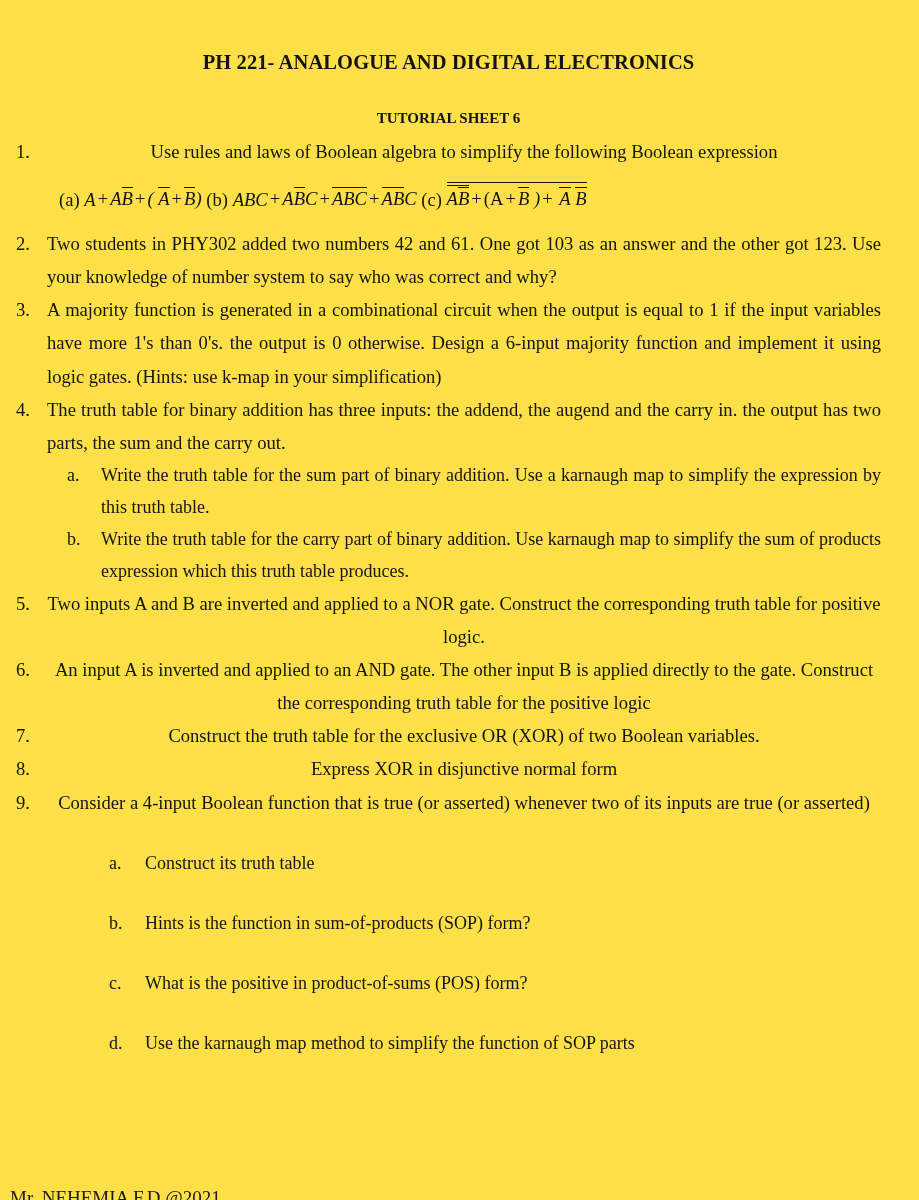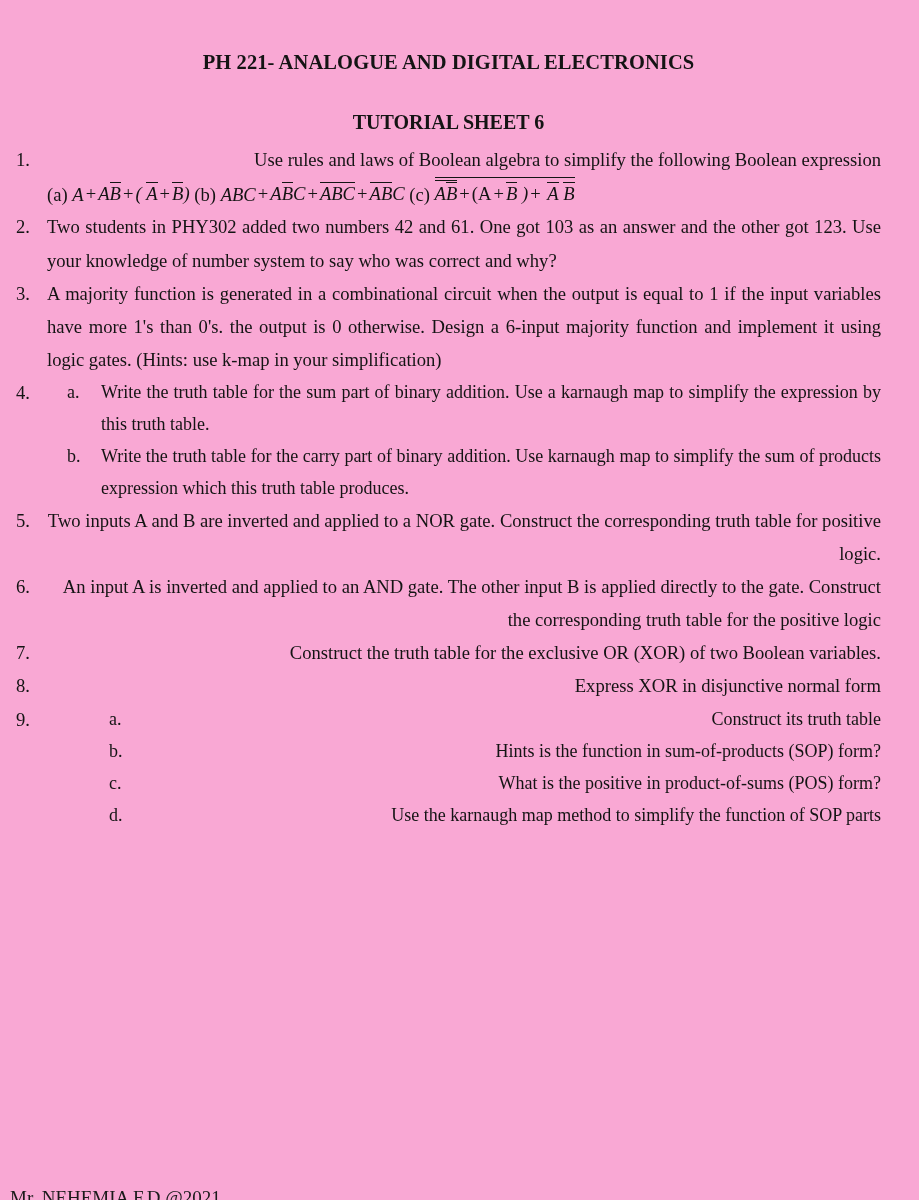--- a/index.html
+++ b/index.html
@@ -9,21 +9,21 @@
   }
   body {
     font-family: "Liberation Serif", "DejaVu Serif", serif;
     color: #141414;
     -webkit-font-smoothing: antialiased;
   }
   .page {
     position: relative;
     width: 919px;
     height: 1200px;
-    background: #f9a8d4;
+    background: #fde047;
     overflow: hidden;
     box-sizing: border-box;
   }
   .content {
     position: absolute;
     left: 0;
     top: 0;
     width: 919px;
     padding: 48px 38px 0 16px;
     box-sizing: border-box;
@@ -34,21 +34,21 @@
     text-align: center;
     font-weight: bold;
     font-size: 20.5px;
     letter-spacing: .1px;
     margin: 0 0 4px 0;
     line-height: 1.45;
   }
   .doc-subtitle {
     text-align: center;
     font-weight: bold;
-    font-size: 20px;
+    font-size: 15px;
     margin: 0 0 6px 0;
     line-height: 1.45;
     padding-top: 26px;
   }
 
   
   ol.qlist {
     list-style: none;
     margin: 0;
     padding: 0;
@@ -71,21 +71,21 @@
     text-align: left;
     font-size: 18.6px;
   }
   ol.qlist > li > p.ptext {
     margin: 0;
     text-align: justify;
     text-justify: inter-word;
     hyphens: none;
   }
   ol.qlist > li > p.ptext.nojust {
-    text-align: right;
+    text-align: center;
   }
 
   
   ol.sublist {
     list-style: none;
     margin: 0;
     padding: 0;
     counter-reset: s;
   }
   ol.sublist > li {
@@ -103,27 +103,27 @@
     width: 26px;
     text-align: left;
   }
   ol.sublist.indent-a { margin-left: 20px; }
   ol.sublist.indent-b { margin-left: 62px; }
   ol.sublist.indent-b > li { padding-left: 36px; }
   ol.sublist > li > p.ptext {
     margin: 0;
     text-align: justify;
   }
-  ol.sublist.indent-b > li > p.ptext { text-align: right; }
+  ol.sublist.indent-b > li > p.ptext { text-align: left; margin-top: 28px; }
 
   
   .expr-line {
     font-size: 18.6px;
     line-height: 1.78;
-    margin: 0;
+    margin: 12px;
     white-space: nowrap;
     padding-top: 1px;
     font-family: Liberation Serif, serif;
   }
   .it { font-style: italic; }
   .lbl { font-style: normal; }
   
   .ovl {
     display: inline-block;
     border-top: 1.4px solid #141414;
@@ -171,20 +171,21 @@
 
       <li>
         <p class="ptext">Two students in PHY302 added two numbers 42 and 61. One got 103 as an answer and the other got 123. Use your knowledge of number system to say who was correct and why?</p>
       </li>
 
       <li>
         <p class="ptext">A majority function is generated in a combinational circuit when the output is equal to 1 if the input variables have more 1's than 0's. the output is 0 otherwise. Design a 6-input majority function and implement it using logic gates. (Hints: use k-map in your simplification)</p>
       </li>
 
       <li>
+        <p class="ptext">The truth table for binary addition has three inputs: the addend, the augend and the carry in. the output has two parts, the sum and the carry out.</p>
         <ol class="sublist indent-a">
           <li>
             <p class="ptext">Write the truth table for the sum part of binary addition. Use a karnaugh map to simplify the expression by this truth table.</p>
           </li>
           <li>
             <p class="ptext">Write the truth table for the carry part of binary addition. Use karnaugh map to simplify the sum of products expression which this truth table produces.</p>
           </li>
         </ol>
       </li>
 
@@ -198,20 +199,21 @@
 
       <li>
         <p class="ptext nojust">Construct the truth table for the exclusive OR (XOR) of two Boolean variables.</p>
       </li>
 
       <li>
         <p class="ptext nojust">Express XOR in disjunctive normal form</p>
       </li>
 
       <li>
+        <p class="ptext nojust">Consider a 4-input Boolean function that is true (or asserted) whenever two of its inputs are true (or asserted)</p>
         <ol class="sublist indent-b">
           <li>
             <p class="ptext">Construct its truth table</p>
           </li>
           <li>
             <p class="ptext">Hints is the function in sum-of-products (SOP) form?</p>
           </li>
           <li>
             <p class="ptext">What is the positive in product-of-sums (POS) form?</p>
           </li>

